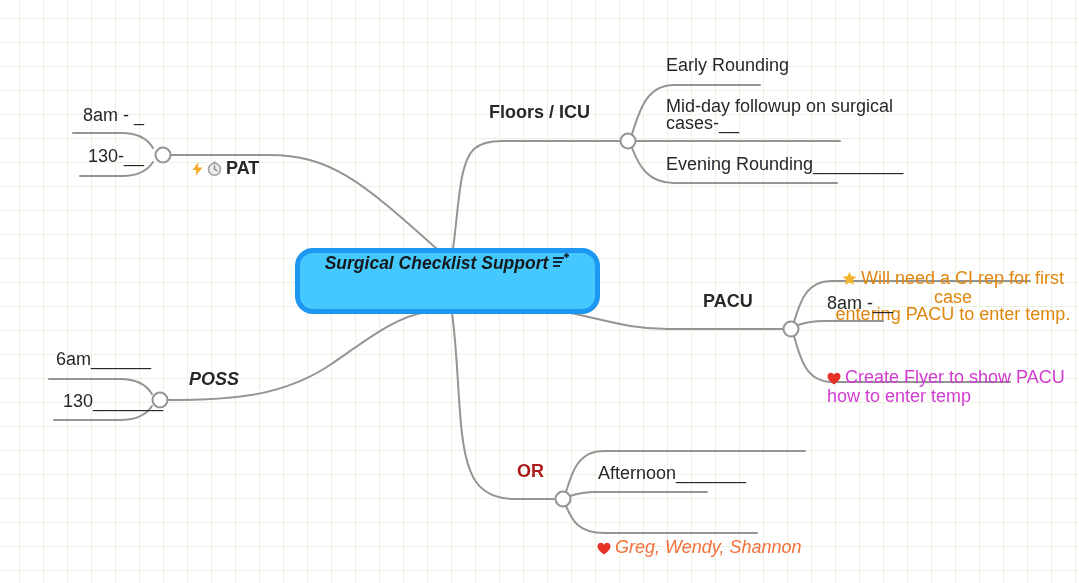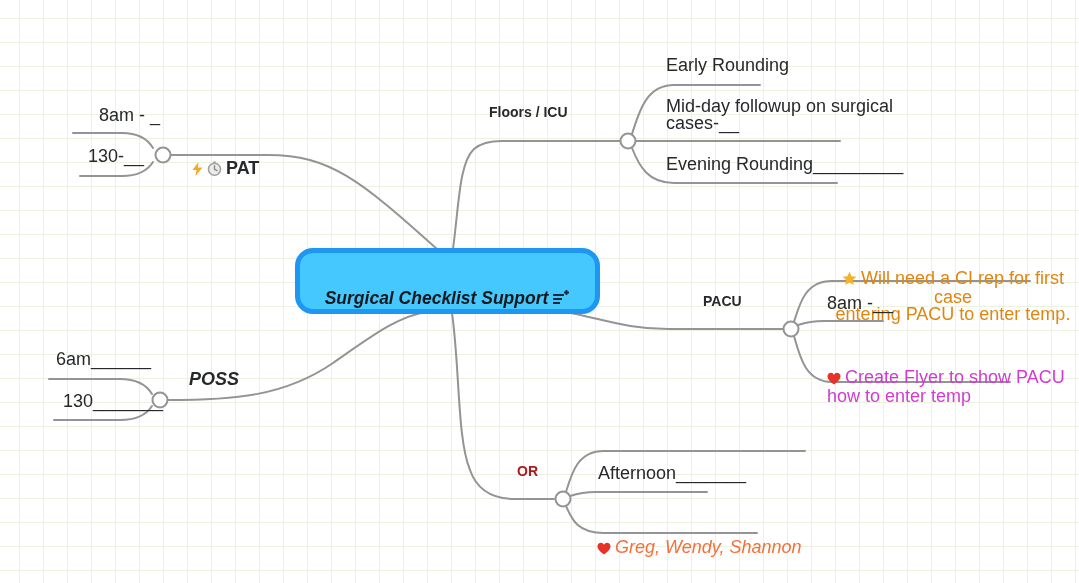--- a/index.html
+++ b/index.html
@@ -14,35 +14,35 @@
     font-family:"Liberation Sans",sans-serif;
   }
   svg.connectors{position:absolute;left:0;top:0;z-index:1;}
   .connectors path{fill:none;stroke:#949494;stroke-width:2;stroke-linecap:round;}
   .connectors circle{fill:#ffffff;stroke:#949494;stroke-width:2;}
   .label{
     position:absolute;z-index:2;font-size:18px;line-height:17px;
     color:#26282b;white-space:pre-line;
   }
   .heading{
-    position:absolute;z-index:2;font-size:14px;font-weight:bold;
+    position:absolute;z-index:2;font-size:18px;font-weight:bold;
     color:#26282b;white-space:nowrap;line-height:21px;
   }
   .bold-sm{font-weight:bold;}
   .italic{font-style:italic;}
   .orange{color:#e0860f;text-align:center;}
   .magenta{color:#d23bd2;}
   .red-bold{color:#dc1f26;font-weight:bold;}
   .darkred{color:#ab1a1a;padding-left:16px;}
   .coral-italic{color:#f4703a;font-style:italic;text-align:right;}
   .icon{display:inline-block;vertical-align:-2px;margin-right:4px;}
   .central{
     position:absolute;left:295px;top:248px;width:305px;height:66px;z-index:3;
     background:#45c8fd;border:5px solid #1e97f2;border-radius:18px;
-    box-sizing:border-box;display:flex;align-items:flex-end;justify-content:center;gap:4px;
+    box-sizing:border-box;display:flex;align-items:flex-start;justify-content:center;gap:4px;
   }
   .central .title{
     font-size:17.5px;font-weight:bold;font-style:italic;color:#15181c;white-space:nowrap;
   }
 </style>
 </head>
 <body>
 
 <div class="canvas">
 
@@ -81,21 +81,21 @@
   <div class="central">
     <span class="title">Surgical Checklist Support</span>
     <span class="icon" style="margin-right:0">
       <svg width="18" height="15" viewBox="0 0 18 15">
         <path d="M1 5 H12 M1 9 H10 M1 13 H8" stroke="#14293c" stroke-width="2" fill="none"></path>
         <path d="M14.5 0 V5 M12 2.5 H17" stroke="#14293c" stroke-width="1.8" fill="none"></path>
       </svg>
     </span>
   </div>
 
-  <div class="label" style="left:99px;top:107px"><span>8am - _</span></div>
+  <div class="label" style="left:83px;top:107px"><span>8am - _</span></div>
   <div class="label" style="left:88px;top:148px"><span>130-__</span></div>
   <div class="label bold-sm" style="left:192px;top:127px">
     <span class="icon">
       <svg width="11" height="14" viewBox="0 0 11 14">
           <path d="M6.5 0 L0.5 8 H4.5 L3.5 14 L10.5 5.5 H5.8 Z" fill="#f6a823"></path>
         </svg>
     </span><span class="icon">
       <svg width="15" height="15" viewBox="0 0 15 15">
         <rect x="6.4" y="0.2" width="2.2" height="1.8" fill="#a8a8a8"></rect>
         <circle cx="7.5" cy="8.2" r="6" fill="#ececec" stroke="#a2a2a2" stroke-width="1.6"></circle>

